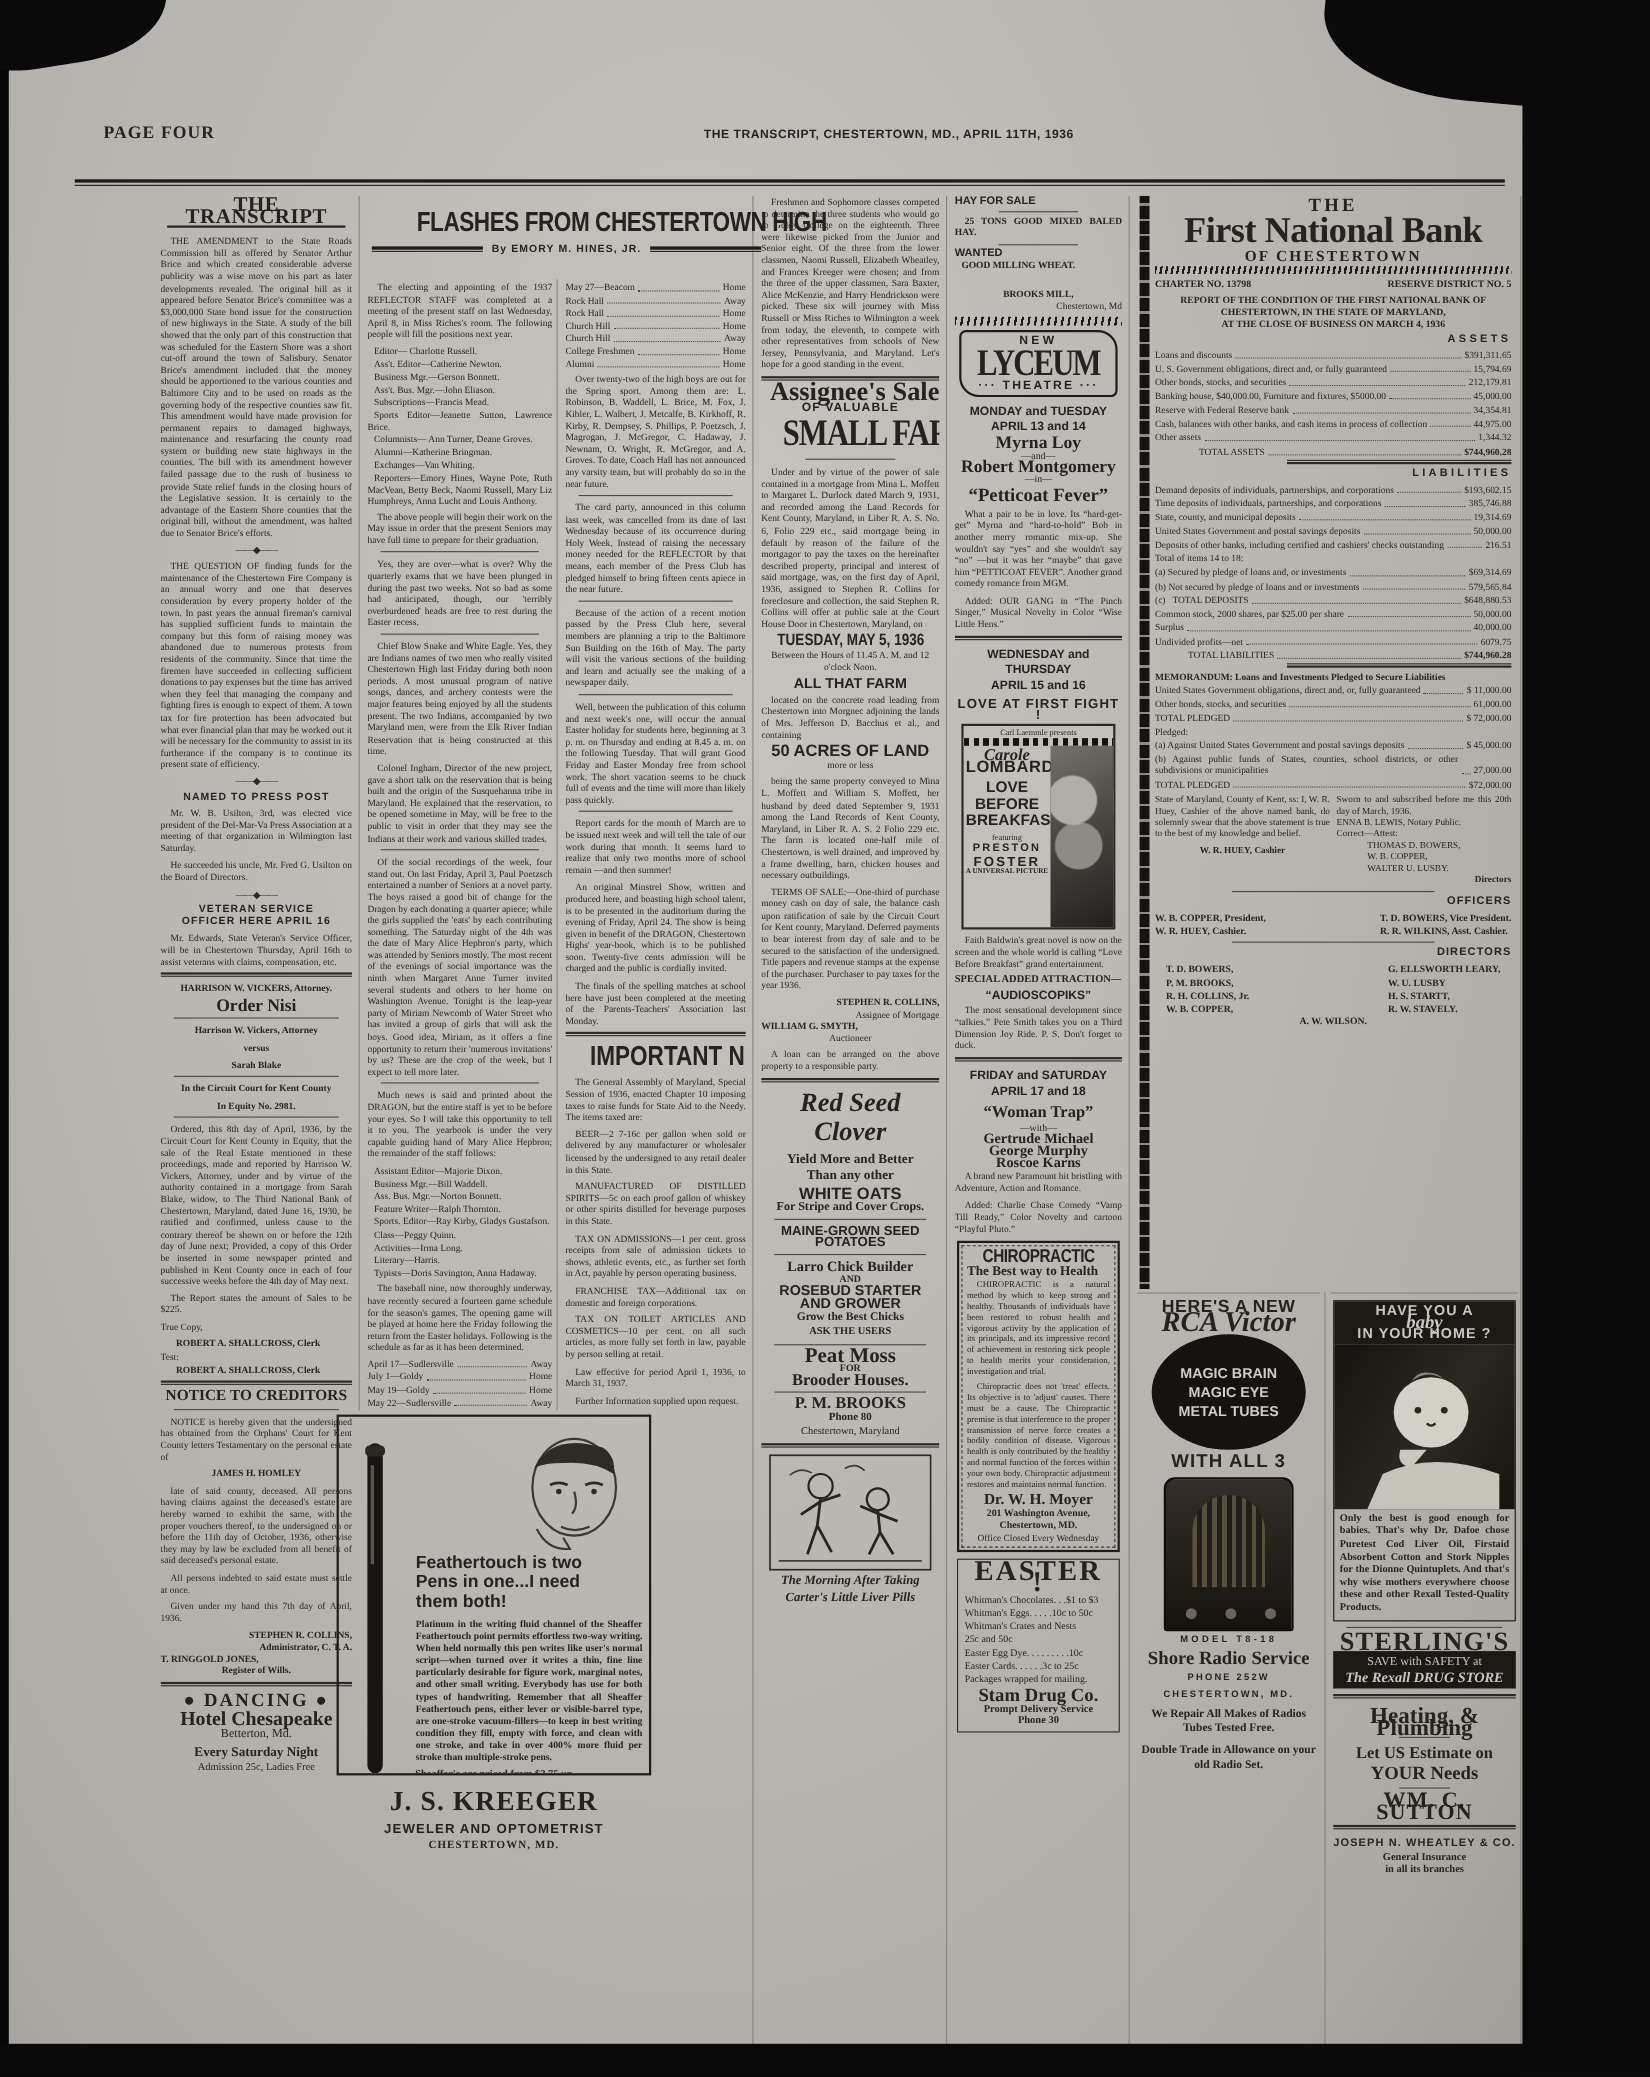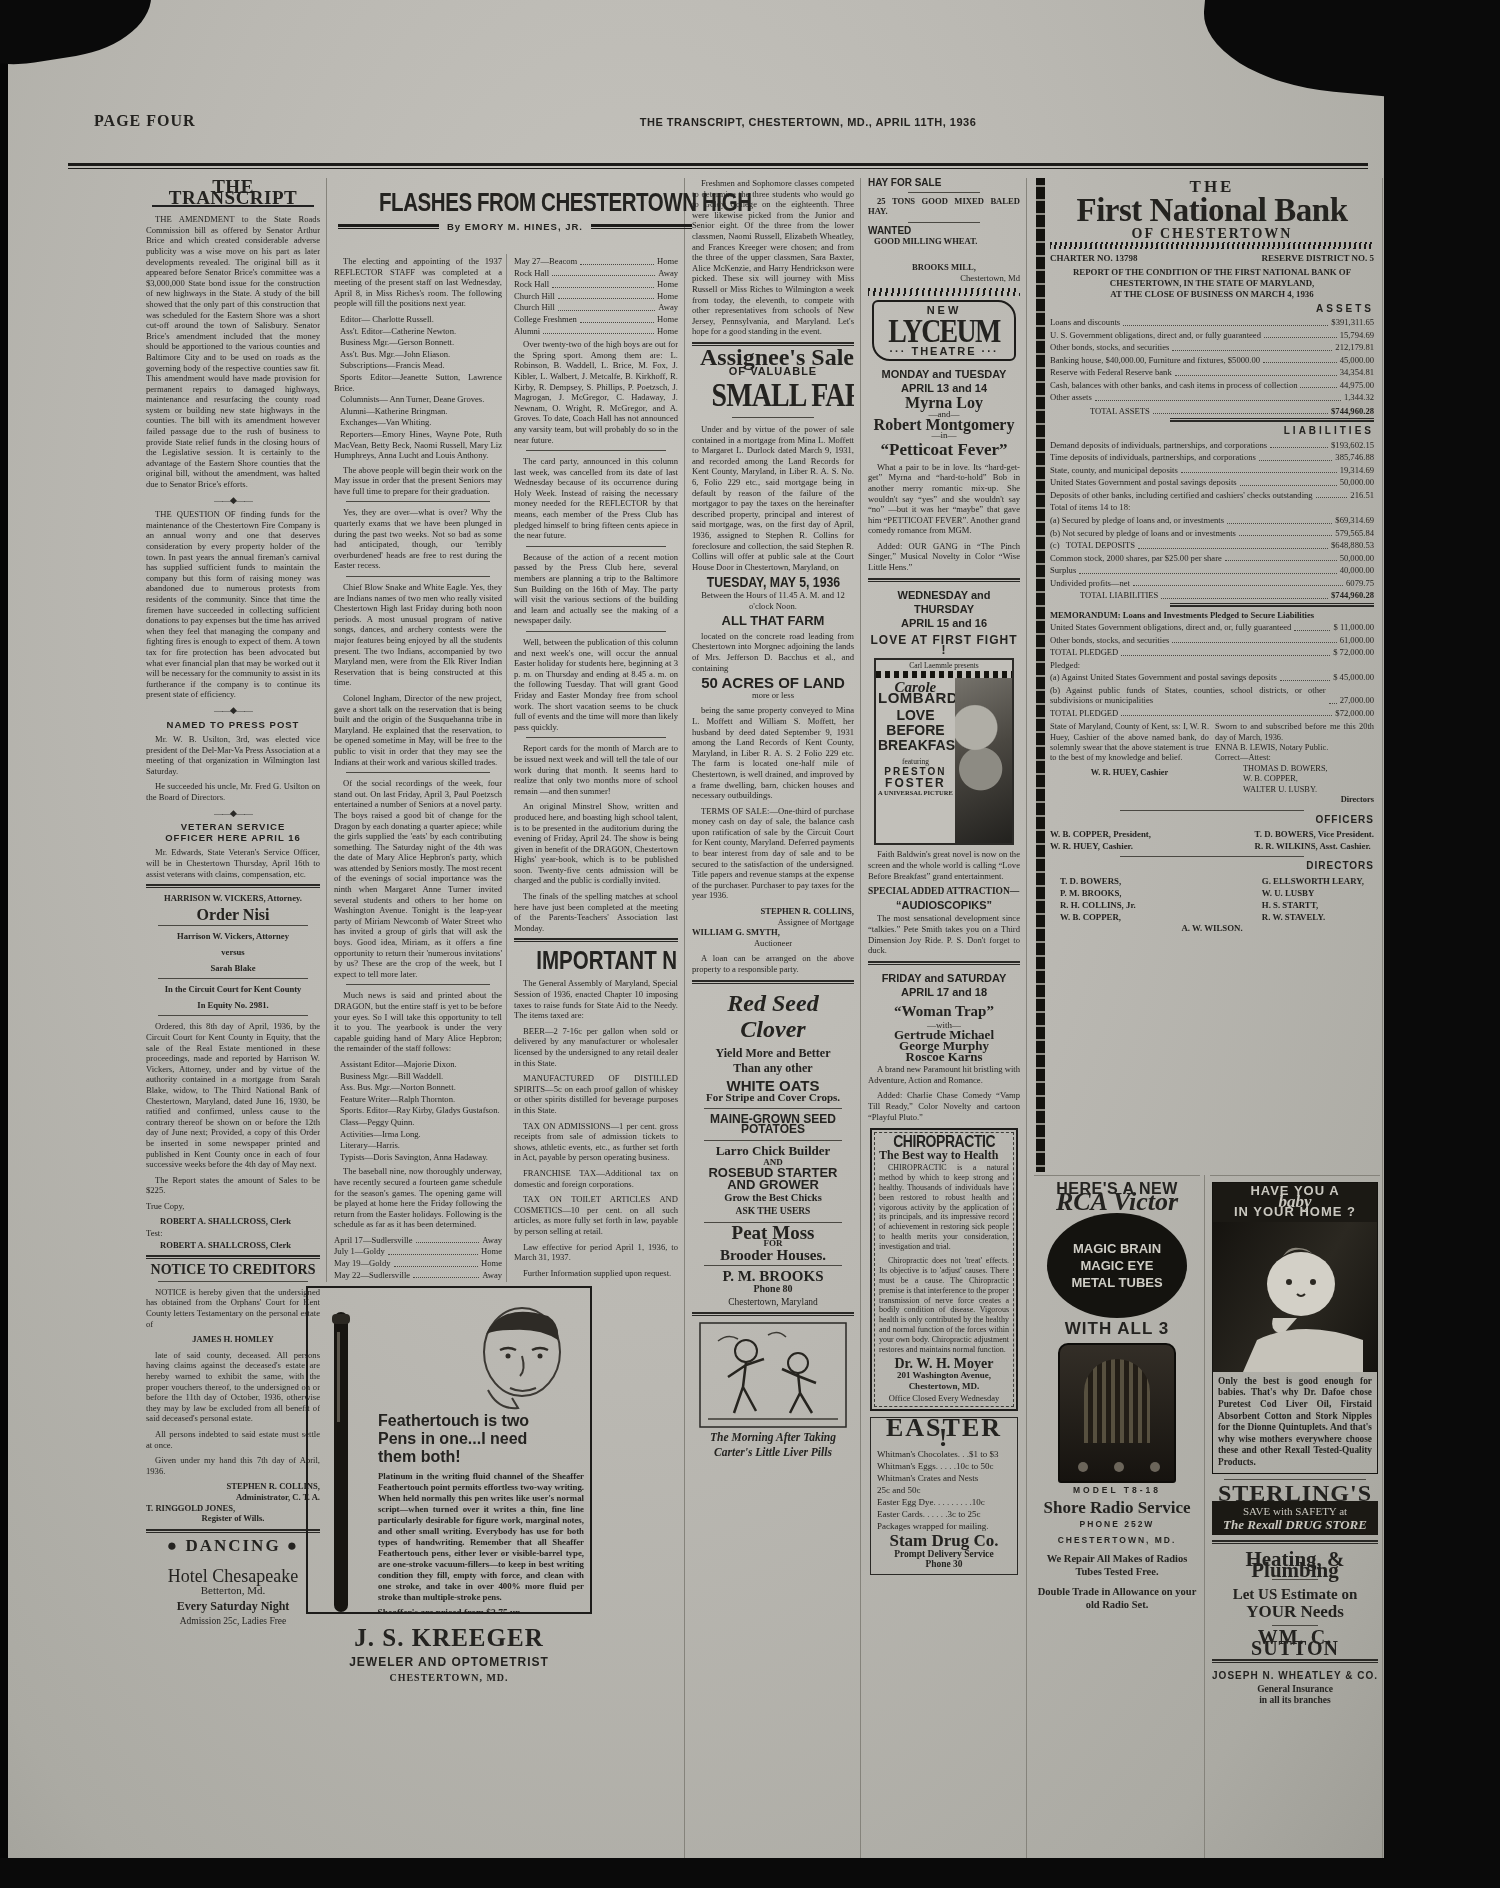--- a/index.html
+++ b/index.html
@@ -147,21 +147,21 @@
   .ft-head{font-family:"Liberation Sans",sans-serif;font-weight:bold;font-size:16px;line-height:18px;margin:118px 0 5px 64px}
   .ft-body{font-weight:bold;font-size:8.8px;line-height:11px;text-align:justify;margin-left:64px}
   .ft-price{font-weight:bold;font-size:9.5px;text-align:center;margin-top:5px}
   .kreeger{text-align:center;margin-top:10px}
   .kreeger-n{font-size:25px;font-weight:bold;letter-spacing:1px}
   .kreeger-s{font-family:"Liberation Sans",sans-serif;font-weight:bold;font-size:12px;margin-top:3px;letter-spacing:1px}
   .kreeger-c{font-weight:bold;font-size:10px;margin-top:3px;letter-spacing:1px}
   
   .dancing{text-align:center;margin-top:8px}
   .danc-t{font-size:17px;font-weight:bold;letter-spacing:2px}
-  .hotel{font-size:18px;font-weight:normal;margin-top:20px}
+  .hotel{font-size:18px;font-weight:bold;margin-top:6px}
   .carter-cap{font-weight:bold;font-style:italic;font-size:11.5px;text-align:center;line-height:13px;margin-top:2px}
   svg{display:block}
 </style>
 </head>
 <body>
 
 <div class="paper">
 
   <div class="pg-left">PAGE FOUR</div>
   <div class="pg-center">THE TRANSCRIPT, CHESTERTOWN, MD., APRIL 11TH, 1936</div>

